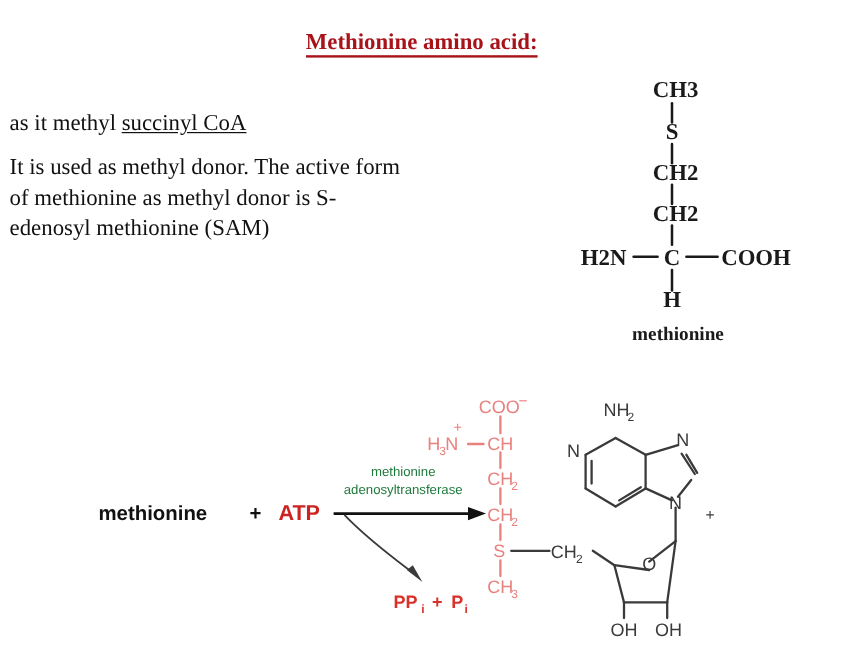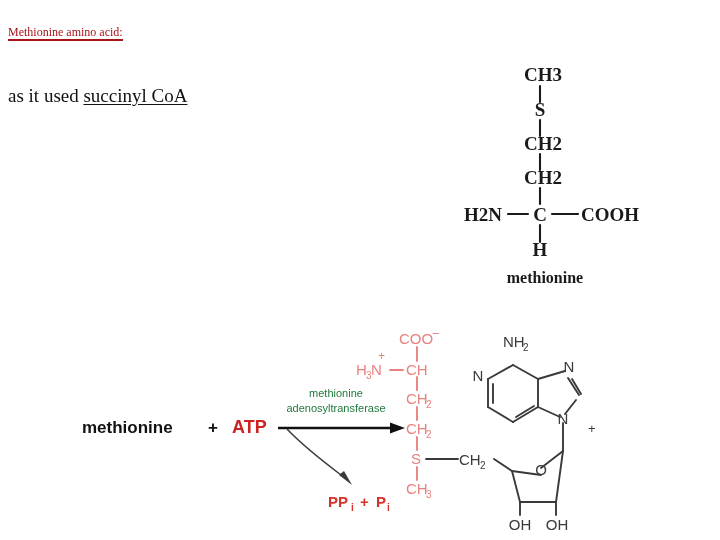--- a/index.html
+++ b/index.html
@@ -19,24 +19,25 @@
   
   .txt-block {
     position: absolute;
     left: 8px;
     top: 26px;
     width: 440px;
   }
   .hdr {
     color: #a8131a;
     font-family: "Liberation Serif", serif;
-    font-weight: normal;
-    font-size: 12px;
+    font-weight: bold;
+    font-size: 19px;
     line-height: 1.05;
     white-space: nowrap;
+    text-align: right;
   }
   .hdr .u { border-bottom: 2px solid #a8131a; padding-bottom: 0px; }
   .gap-a { height: 23px; }
   .gap-b { height: 22px; }
   .gap-c { height: 12px; }
 
   .body-line {
     color: #111111;
     font-family: "Liberation Serif", serif;
     font-size: 19px;
@@ -48,21 +49,21 @@
     color: #111111;
     font-family: "Liberation Serif", serif;
     font-size: 19px;
     line-height: 1.33;
     width: 430px;
   }
 
   
   #met-formula {
     position: absolute;
-    left: 440px;
+    left: 460px;
     top: 50px;
     width: 260px;
     height: 235px;
   }
   #met-formula svg { display:block; }
 
   
   #reaction {
     position: absolute;
     left: 60px;
@@ -85,25 +86,30 @@
       <span class="u">Methionine amino acid:</span>
     </div>
 
     <div class="gap-a"></div>
 
 
     <div class="gap-b"></div>
 
 
     <div class="body-line">
-      <span>as it used </span><span class="ul">succinyl CoA</span>
+      <span>as it methyl </span><span class="ul">succinyl CoA</span>
     </div>
 
     <div class="gap-c"></div>
 
+    <div class="para">
+      <div> It is used as methyl donor. The active form</div>
+      <div>of   methionine as methyl donor is S-</div>
+      <div>edenosyl methionine  (SAM)</div>
+    </div>
   </div>
 
   <div id="met-formula">
     <svg width="260" height="235" viewBox="0 0 260 235" xmlns="http://www.w3.org/2000/svg">
       <g stroke="#1a1a1a" stroke-width="2.1" stroke-linecap="round">
 
         <line x1="100" y1="36" x2="100" y2="52"></line>
 
         <line x1="100" y1="70" x2="100" y2="86"></line>
 

